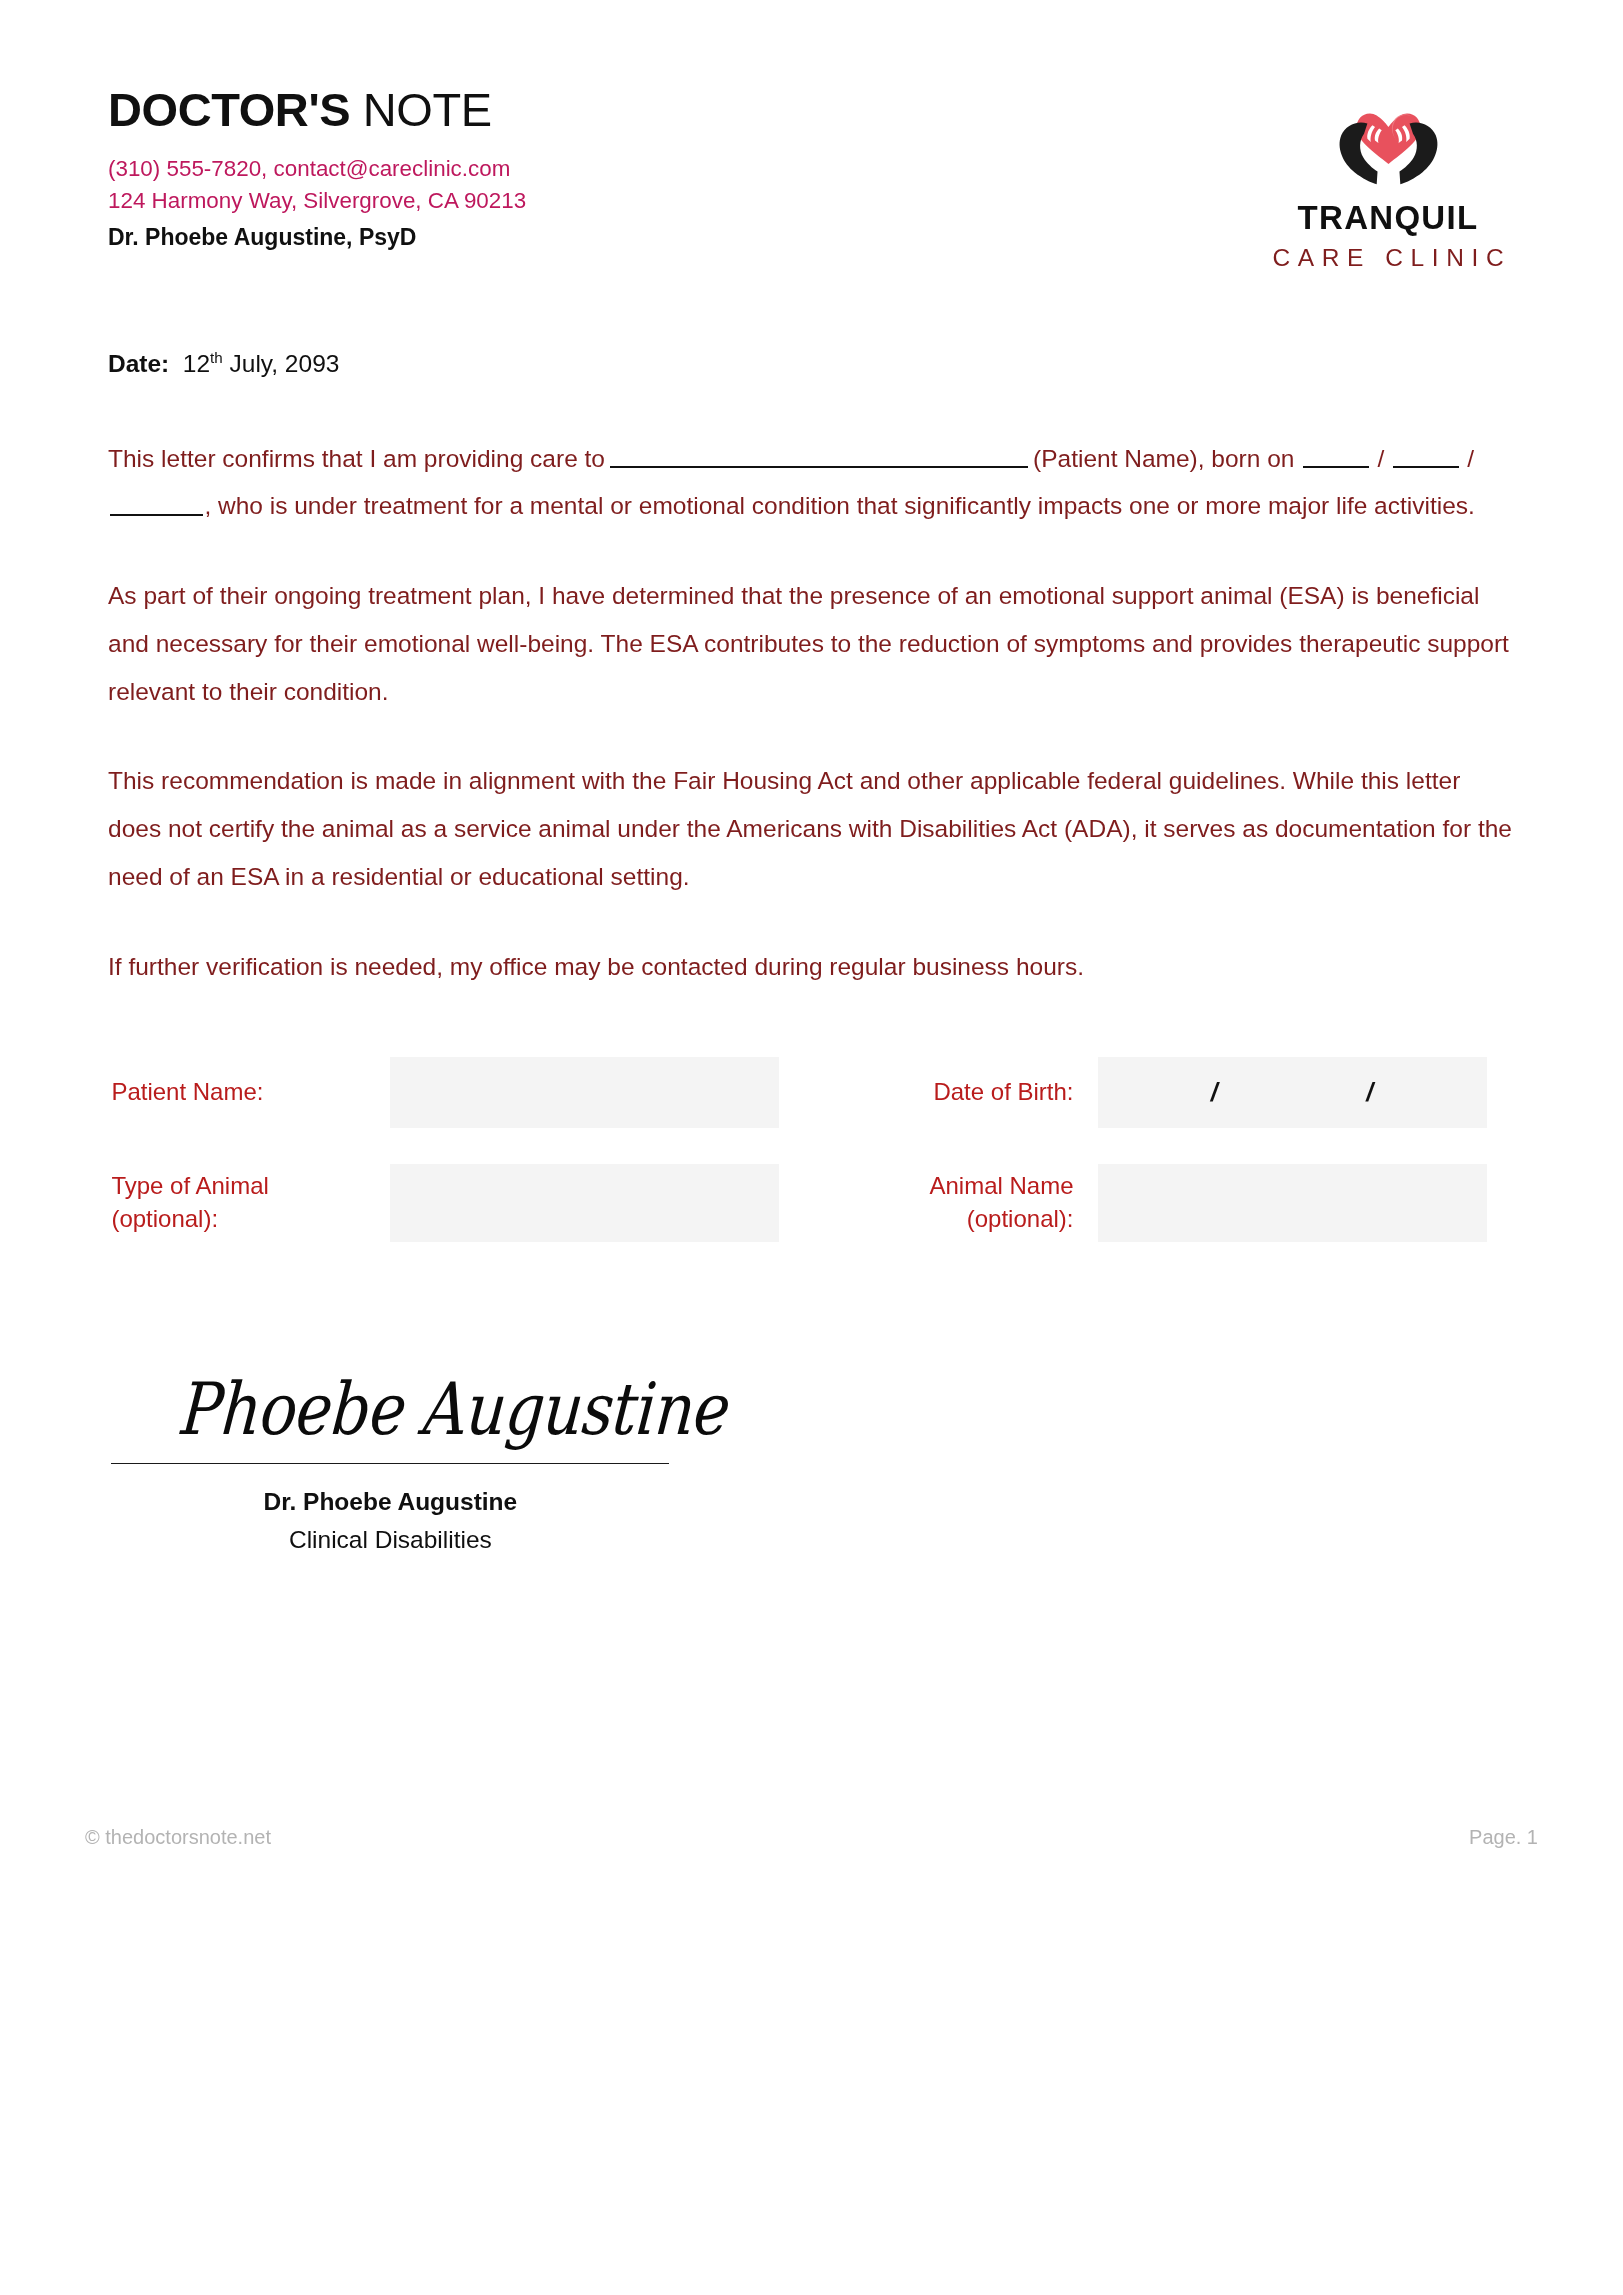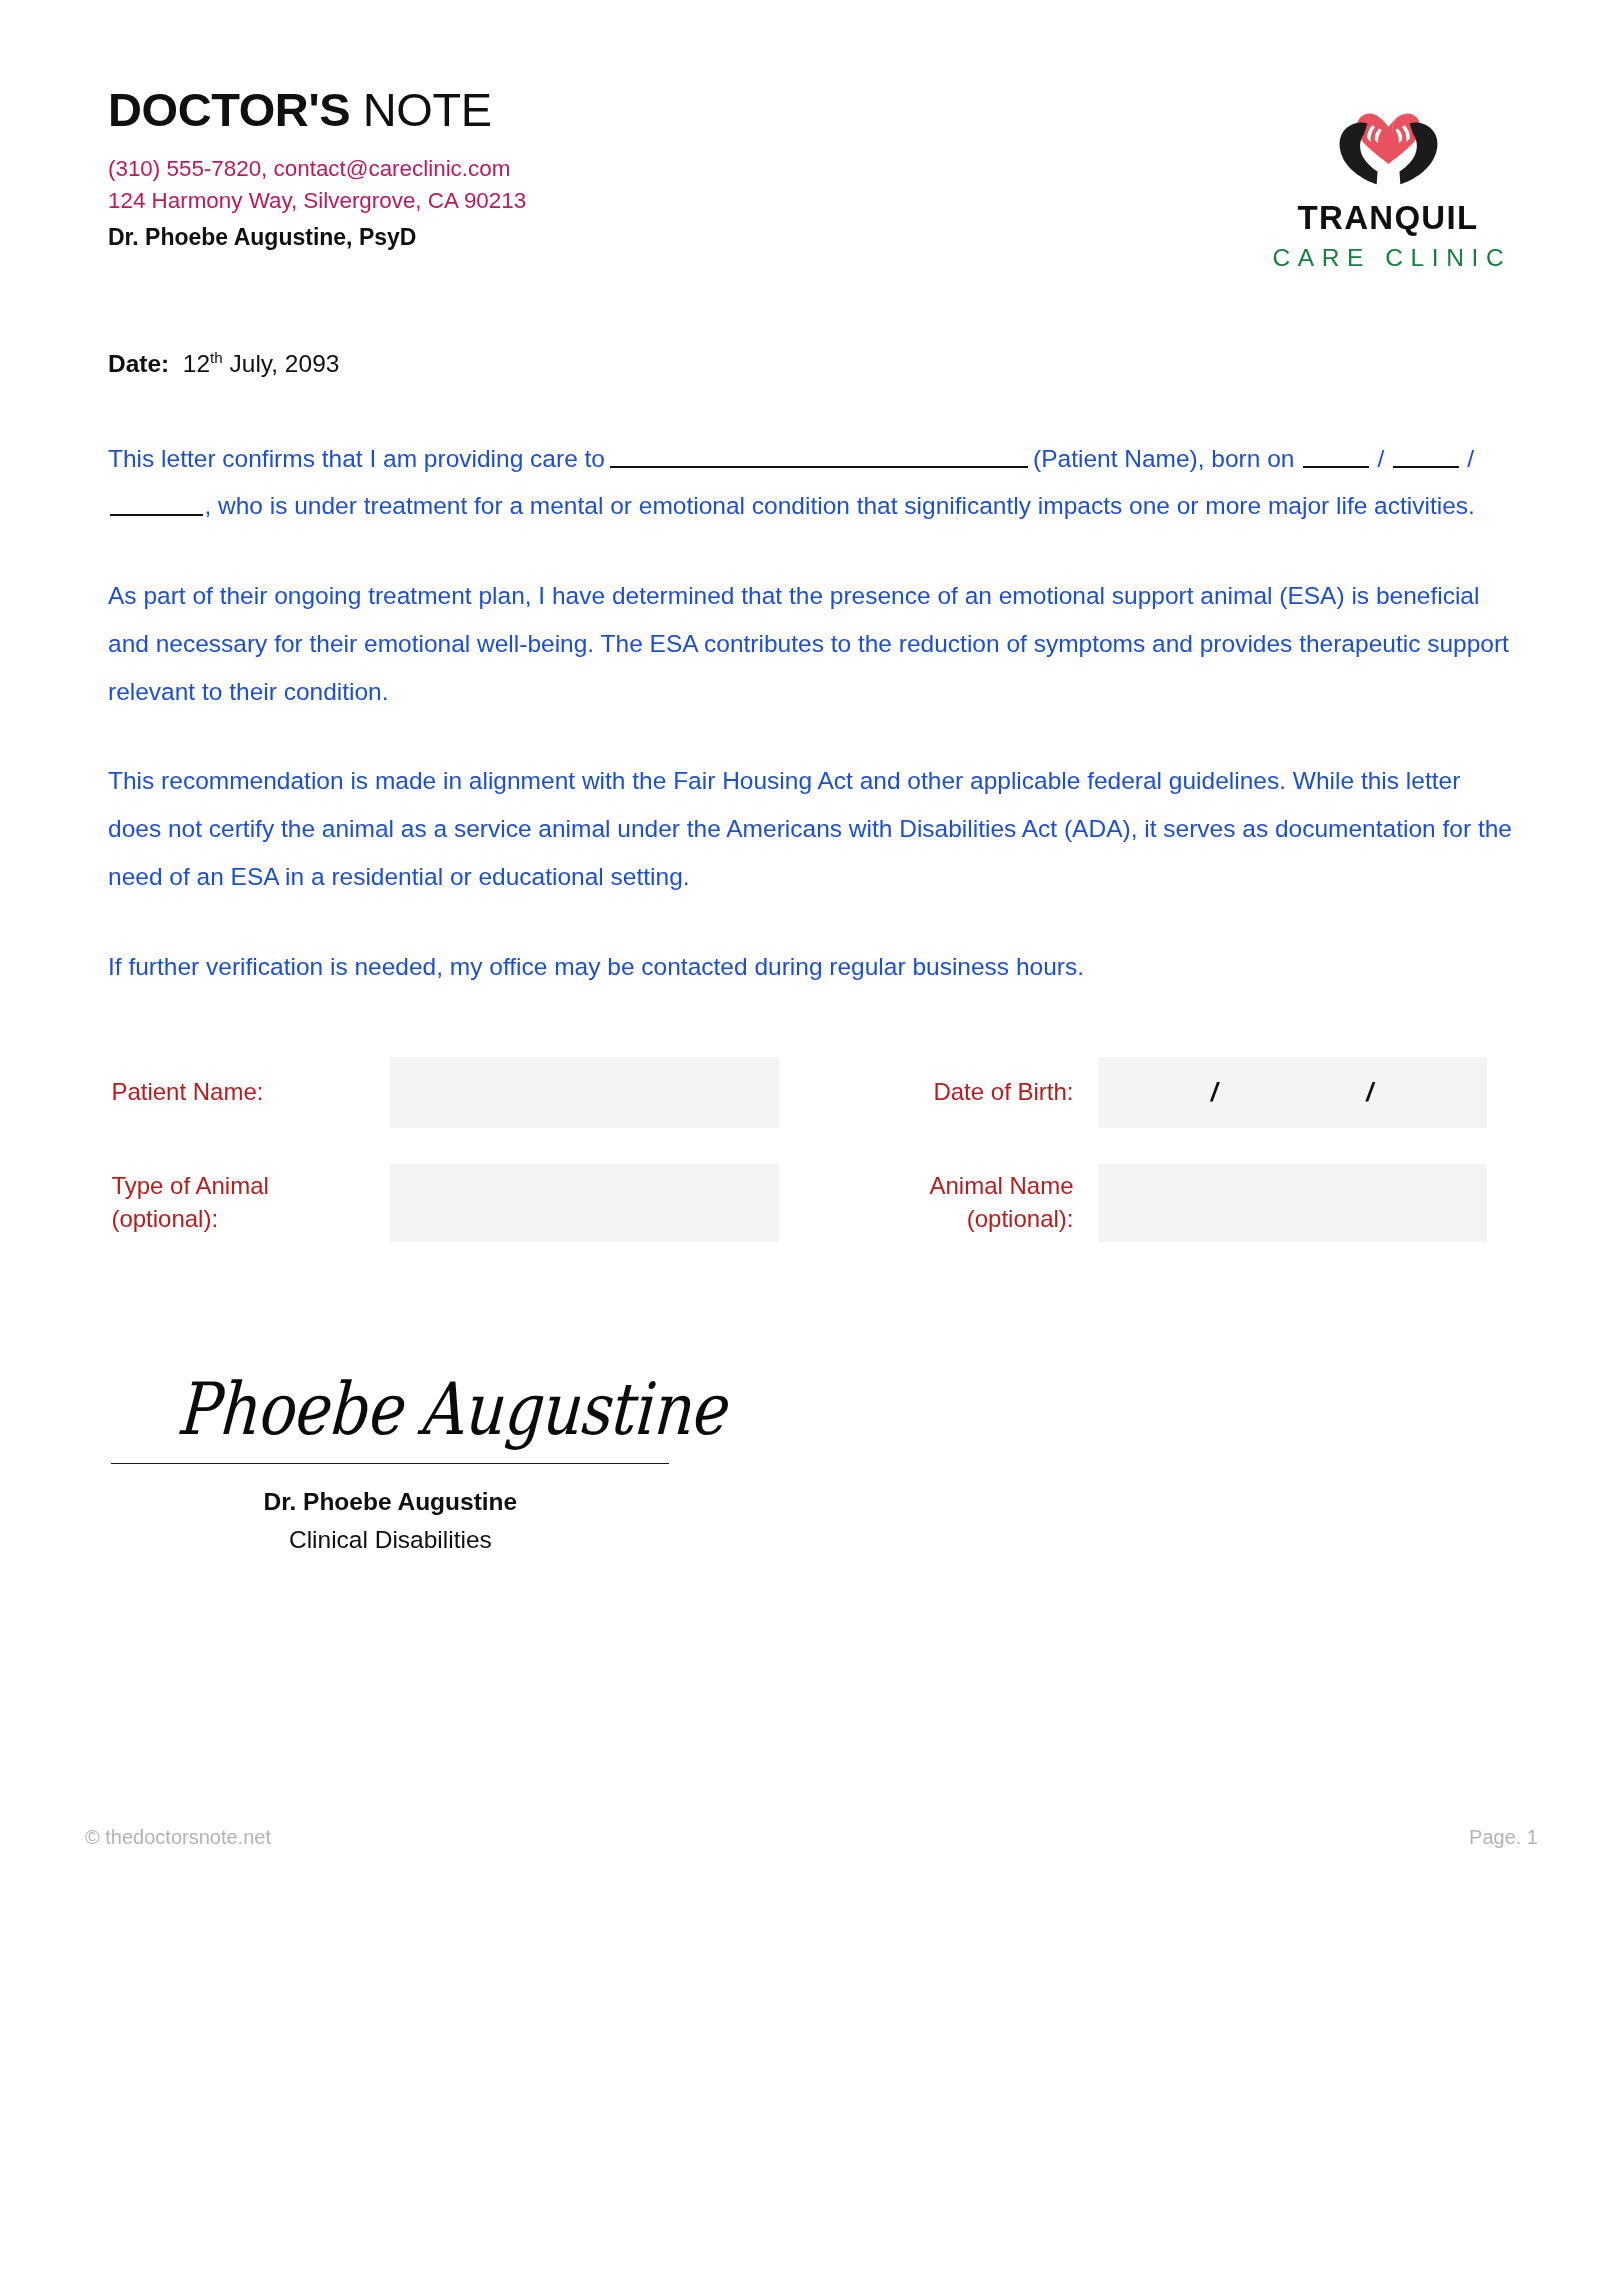--- a/index.html
+++ b/index.html
@@ -71,21 +71,21 @@
     font-weight: 700;
     letter-spacing: 1.3px;
     line-height: 1;
     margin-bottom: 12px;
   }
   .logo-sub {
     font-size: 24.5px;
     font-weight: 400;
     letter-spacing: 7.6px;
     line-height: 1;
-    color: #15803d;
+    color: #7f1d1d;
     margin-right: -7.6px;
   }
 
   
   .body-wrap { padding-top: 78px; }
   .date-row {
     font-size: 24.5px;
     margin-bottom: 57px;
     white-space: nowrap;
   }
@@ -97,21 +97,21 @@
     font-size: 24.5px;
     font-weight: 700;
     margin-bottom: 52px;
   }
 
   .para {
     font-size: 24.5px;
     line-height: 1.95;
     margin: 0 0 42px 0;
     font-weight: 400;
-    color: #1d4ed8;
+    color: #7f1d1d;
   }
   .blank-long {
     display: inline-block;
     width: 418px;
     border-bottom: 2.5px solid #111;
     margin: 0 5px -1.7px 5px;
     height: 18.6px;
   }
   .blank-s {
     display: inline-block;

